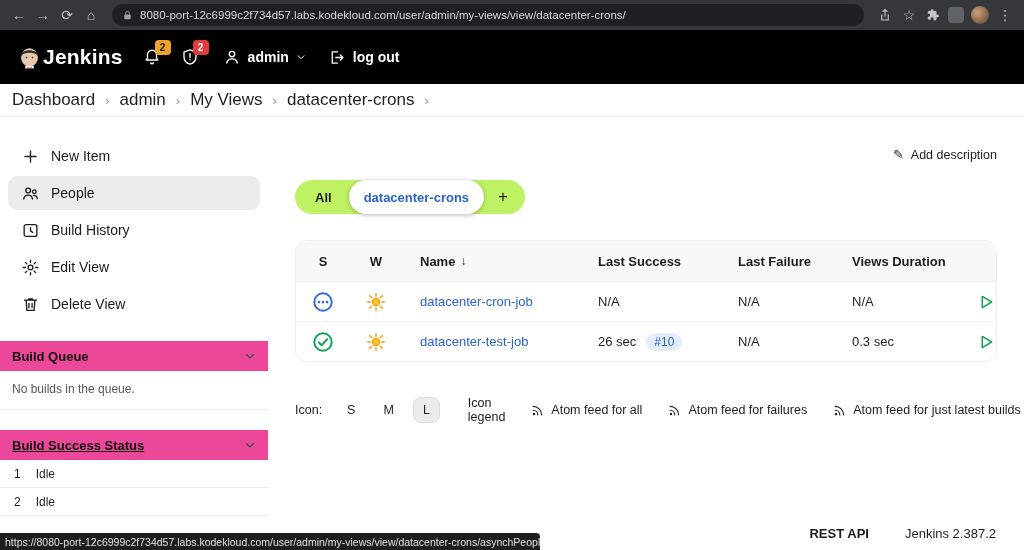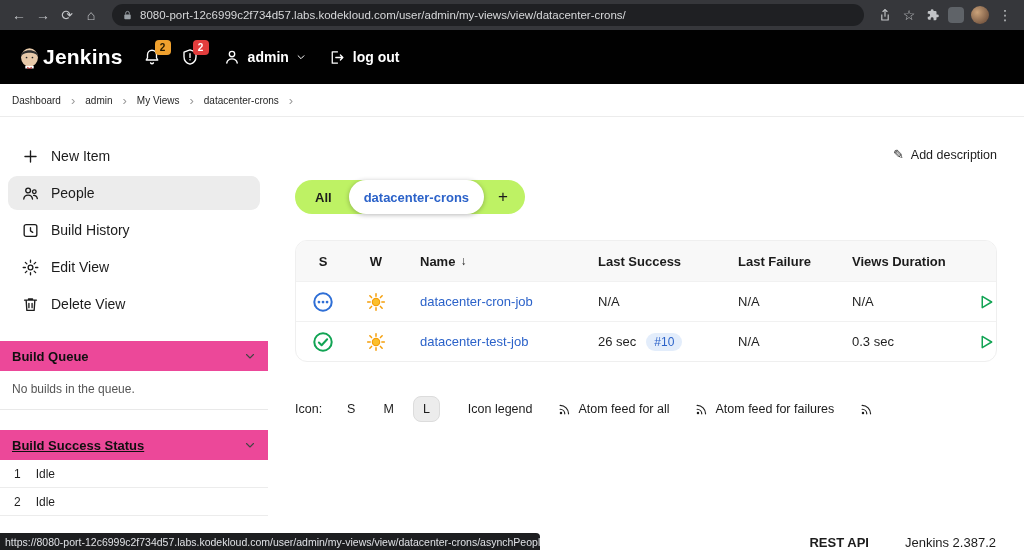--- a/index.html
+++ b/index.html
@@ -24,21 +24,21 @@
   .help-circle{width:17px;height:17px;border:1.5px solid #cfcfcf;border-radius:50%;color:#cfcfcf;font-size:11px;display:flex;align-items:center;justify-content:center;flex:0 0 auto;cursor:pointer}
   .hicon{position:relative;margin-left:20px;cursor:pointer;display:flex;align-items:center}
   .badge{position:absolute;top:-8px;right:-10px;min-width:16px;height:15px;border-radius:4px;font-size:10px;font-weight:700;display:flex;align-items:center;justify-content:center;padding:0 3px}
   .badge.warn{background:#f0a12e;color:#201700}
   .badge.danger{background:#e23d3d;color:#fff}
   .juser{display:flex;align-items:center;gap:7px;margin-left:24px;font-weight:700;font-size:14px;cursor:pointer}
   .jlogout{display:flex;align-items:center;gap:8px;margin-left:22px;font-weight:700;font-size:14px;cursor:pointer}
 
   
   .crumbs{height:33px;display:flex;align-items:center;padding:0 8px;border-bottom:1px solid #ececec;background:#fff}
-  .crumb{font-size:10px;color:#1f1f1f;cursor:pointer;padding:3px 4px;border-radius:6px}
+  .crumb{font-size:17px;color:#1f1f1f;cursor:pointer;padding:3px 4px;border-radius:6px}
   .crumb-sep{color:#9a9a9a;font-size:13px;margin:0 6px;user-select:none}
 
   
   .content{display:flex;height:433px;align-items:stretch}
   .sidebar{width:268px;flex:0 0 268px;padding-top:22px}
   .main{flex:1;padding:30px 27px 0 27px;min-width:0}
 
   
   .side-item{height:34px;display:flex;align-items:center;gap:11px;padding:0 13px;margin:0 8px 3px;border-radius:9px;font-size:14px;font-weight:400;color:#1c1c1c;cursor:pointer}
   .side-item.active{background:#ececec}
@@ -76,21 +76,21 @@
   .statusbtn,.weatherbtn{cursor:pointer;display:flex;align-items:center}
 
   .legend{display:flex;align-items:center;margin-top:34px;font-size:12.5px;color:#1c1c1c;flex-wrap:nowrap}
   .legend .lab{margin-right:16px}
   .size-chip{padding:5px 9px;border-radius:8px;cursor:pointer;margin-right:10px}
   .size-chip.active{background:#ececec;border:1px solid #dcdcdc}
   .icon-legend{margin-left:18px;cursor:pointer}
   .feed{display:flex;align-items:center;gap:7px;margin-left:26px;cursor:pointer;white-space:nowrap}
 
   
-  .jfooter{position:absolute;right:28px;bottom:0;display:flex;align-items:center;gap:36px;font-size:13px}
+  .jfooter{position:absolute;right:28px;bottom:9px;display:flex;align-items:center;gap:36px;font-size:13px}
   .rest-api{font-weight:600;color:#1c1c1c;cursor:pointer}
   .version{color:#1c1c1c}
   .status-tip{position:absolute;left:0;bottom:0;height:17px;background:#1d1e20;color:#dfe1e5;font-size:10.5px;display:flex;align-items:center;padding:0 10px 0 5px;border-top-right-radius:4px;max-width:540px;white-space:nowrap;overflow:hidden}
 </style>
 </head>
 <body>
 
 <div class="chrome">
   <span class="chrome-btn">←</span>
   <span class="chrome-btn">→</span>
@@ -384,20 +384,21 @@
             <circle cx="5.5" cy="18.5" r="2.3" fill="#1f1f1f"></circle>
             <path d="M4 11.5a8.5 8.5 0 0 1 8.5 8.5M4 4.5A15.5 15.5 0 0 1 19.5 20" fill="none" stroke="#1f1f1f" stroke-width="2.2" stroke-linecap="round"></path>
           </svg>
         <span>Atom feed for failures</span>
       </span>
       <span class="feed">
         <svg viewBox="0 0 24 24" width="13" height="13">
             <circle cx="5.5" cy="18.5" r="2.3" fill="#1f1f1f"></circle>
             <path d="M4 11.5a8.5 8.5 0 0 1 8.5 8.5M4 4.5A15.5 15.5 0 0 1 19.5 20" fill="none" stroke="#1f1f1f" stroke-width="2.2" stroke-linecap="round"></path>
           </svg>
+        <span>Atom feed for just latest builds</span>
       </span>
     </div>
   </main>
 </div>
 
 <div class="jfooter">
   <span class="rest-api">REST API</span>
   <span class="version">Jenkins 2.387.2</span>
 </div>
 

